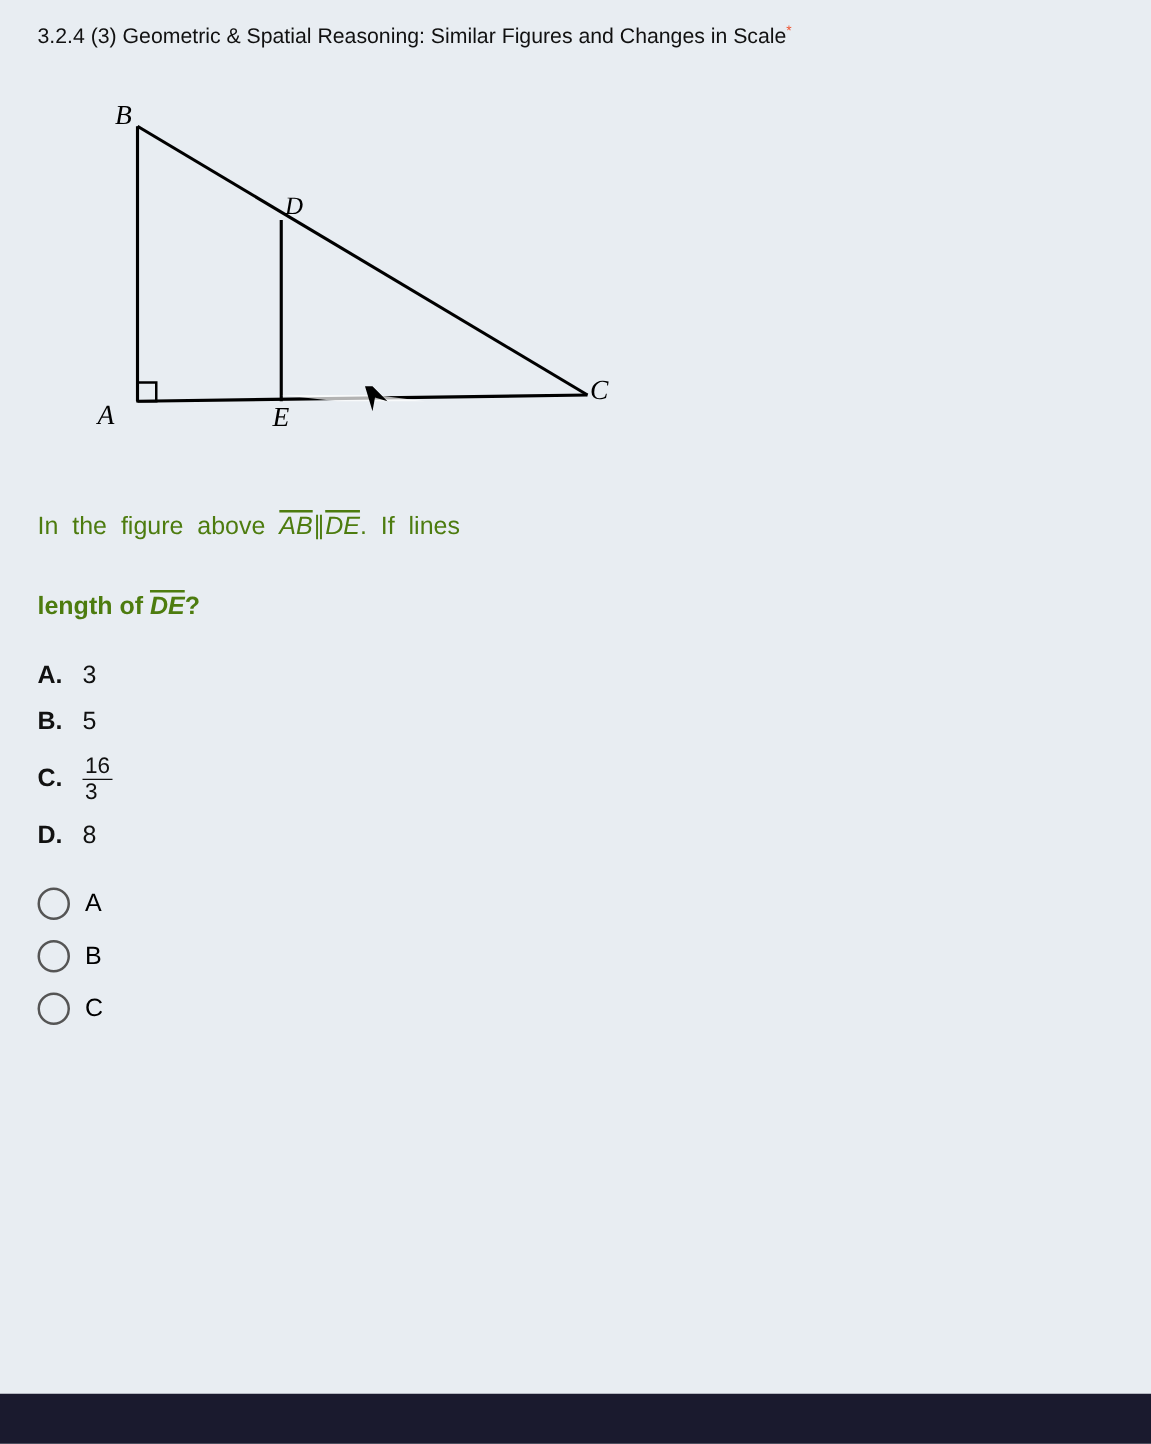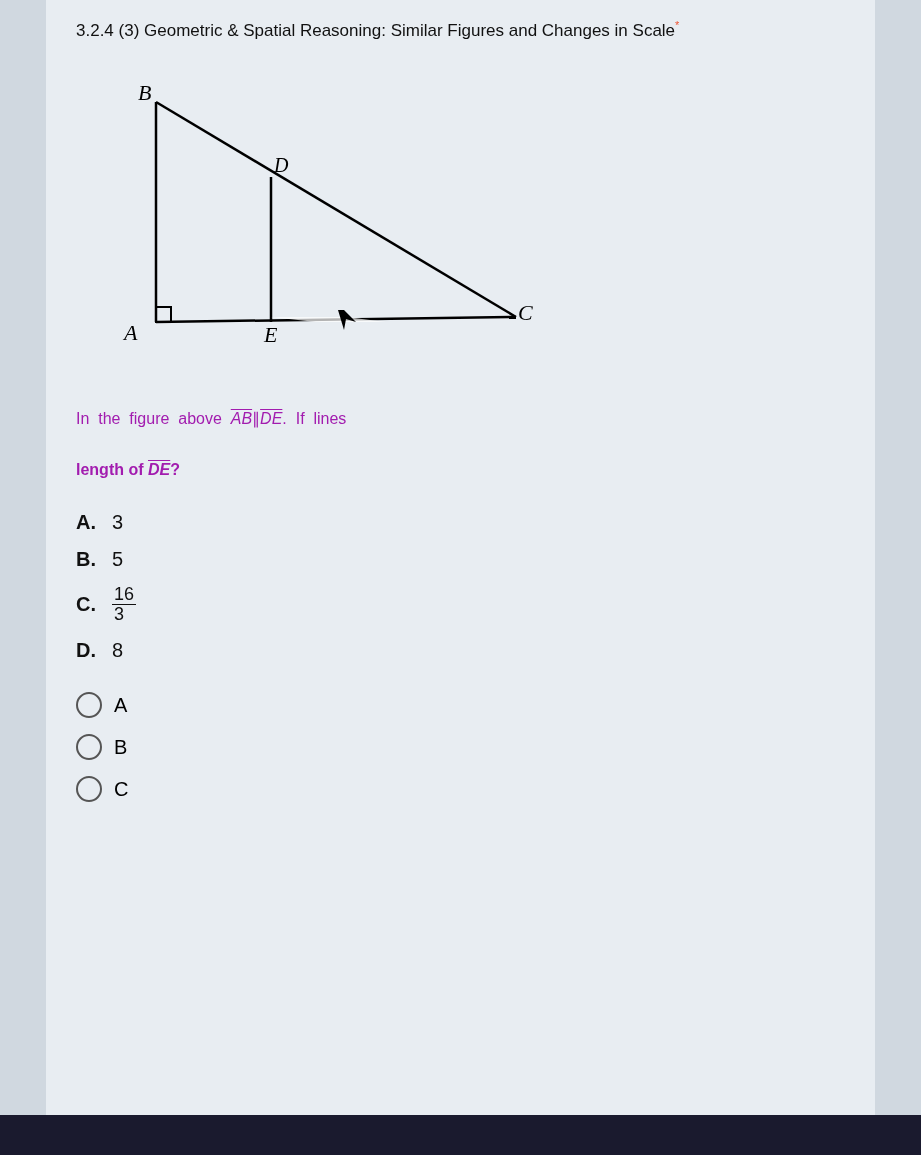--- a/index.html
+++ b/index.html
@@ -7,21 +7,21 @@
       background: #d0d8e0;
       font-family: 'Times New Roman', Times, serif;
       width: 921px;
       min-height: 1155px;
       display: flex;
       justify-content: center;
       align-items: flex-start;
     }
     .page {
       background: #e8edf2;
-      width: 829px;
+      width: 921px;
       min-height: 1155px;
       padding: 18px 30px 30px 30px;
     }
     .title {
       font-size: 17px;
       font-family: Arial, sans-serif;
       font-weight: 400;
       color: #111;
       margin-bottom: 20px;
       line-height: 1.3;
@@ -35,23 +35,23 @@
       height: 320px;
       position: relative;
       margin-bottom: 24px;
       margin-left: 20px;
     }
     .figure-area svg {
       position: absolute;
       top: 0; left: 0;
     }
     .question-text {
-      font-size: 16px;
-      font-family: Arial, sans-serif;
-      color: #a21caf;
+      font-size: 20px;
+      font-family: Arial, sans-serif;
+      color: #4d7c0f;
       line-height: 1.6;
       margin-bottom: 28px;
       max-width: 600px;
     }
     .overline {
       text-decoration: overline;
       font-style: italic;
     }
     .answer-choices {
       margin-bottom: 30px;

